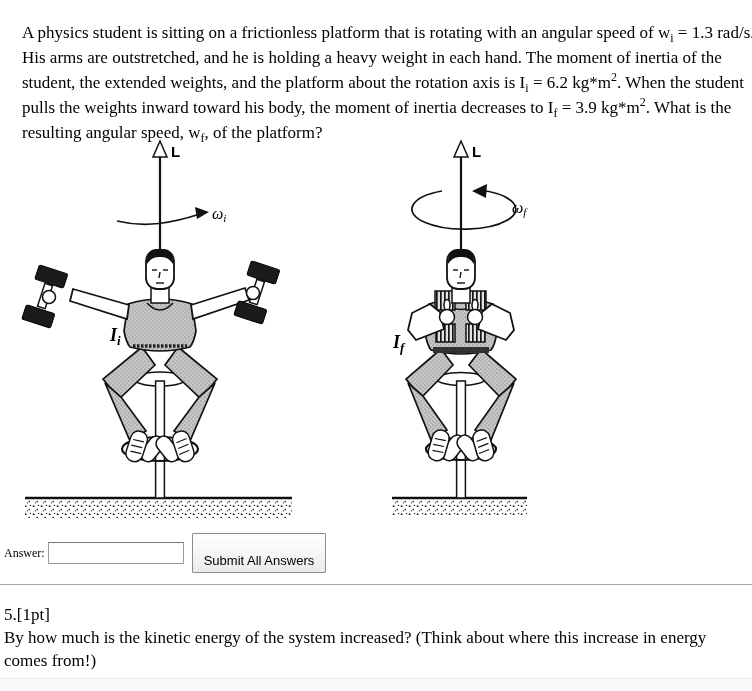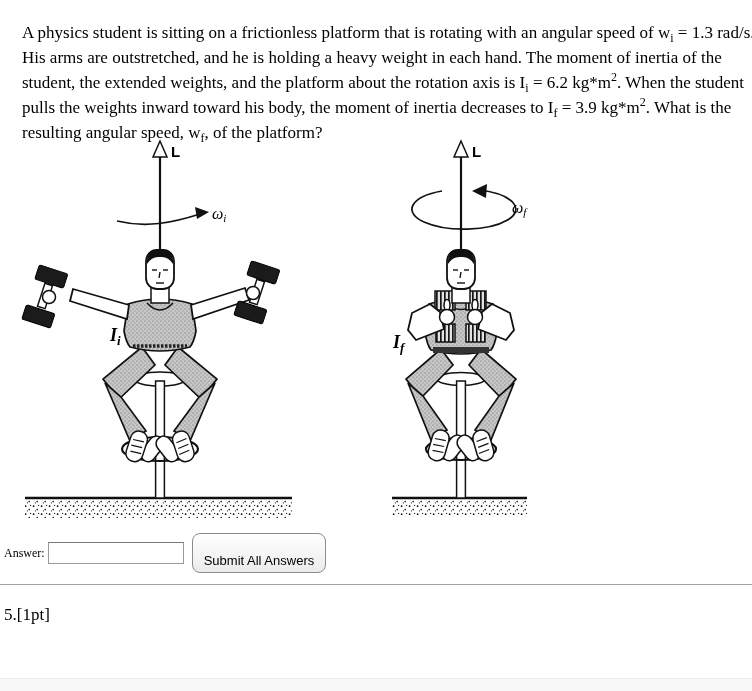--- a/index.html
+++ b/index.html
@@ -26,21 +26,21 @@
   .belt{stroke:#222;stroke-width:3.5;stroke-dasharray:2.5,1.5;}
   .Llbl{font-family:"Liberation Sans",sans-serif;font-weight:bold;font-size:15px;fill:#000;}
   .omega{font-family:"Liberation Serif",serif;font-style:italic;font-size:16px;fill:#000;}
   .inertia{font-family:"Liberation Serif",serif;font-style:italic;font-weight:bold;font-size:18px;fill:#000;}
 
   .answer-row{position:absolute;left:4px;top:540px;display:flex;align-items:center;height:26px;}
   .answer-label{font-size:12px;font-weight:normal;}
   .answer-input{width:128px;height:18px;margin-left:3px;border:1px solid #9a9a9a;border-top-color:#777;
                 font:13px "Liberation Sans",sans-serif;padding:1px 3px;background:#fff;}
   .submit-btn{margin-left:8px;font:13px "Liberation Sans",sans-serif;color:#000;
-              background:linear-gradient(#ffffff,#ebebeb);border:1px solid #8c8c8c;border-radius:8px;
+              background:linear-gradient(#ffffff,#ebebeb);border:1px solid #8c8c8c;border-radius:1px;
               padding:19px 11px;height:22px;line-height:15px;}
   .divider{position:absolute;left:0;top:584px;width:752px;border-top:1px solid #a3a3a3;}
   .q5{position:absolute;left:4px;top:603px;width:744px;font-size:17px;line-height:23px;}
   .footer-strip{position:absolute;left:0;top:678px;width:752px;height:13px;background:#f8f8f8;border-top:1px solid #ededed;}
 </style>
 </head>
 <body>
 
 <div class="page">
 
@@ -232,16 +232,17 @@
   <div class="answer-row">
     <b class="answer-label">Answer:</b>
     <input type="text" class="answer-input" value="" style="">
     <button class="submit-btn">Submit All Answers</button>
   </div>
 
   <div class="divider"></div>
 
   <div class="q5">
     <div>5.[1pt]</div>
+    <div>By how much is the kinetic energy of the system increased? (Think about where this increase in energy comes from!)</div>
   </div>
 
   <div class="footer-strip"></div>
 </div>
 
 </body></html>

